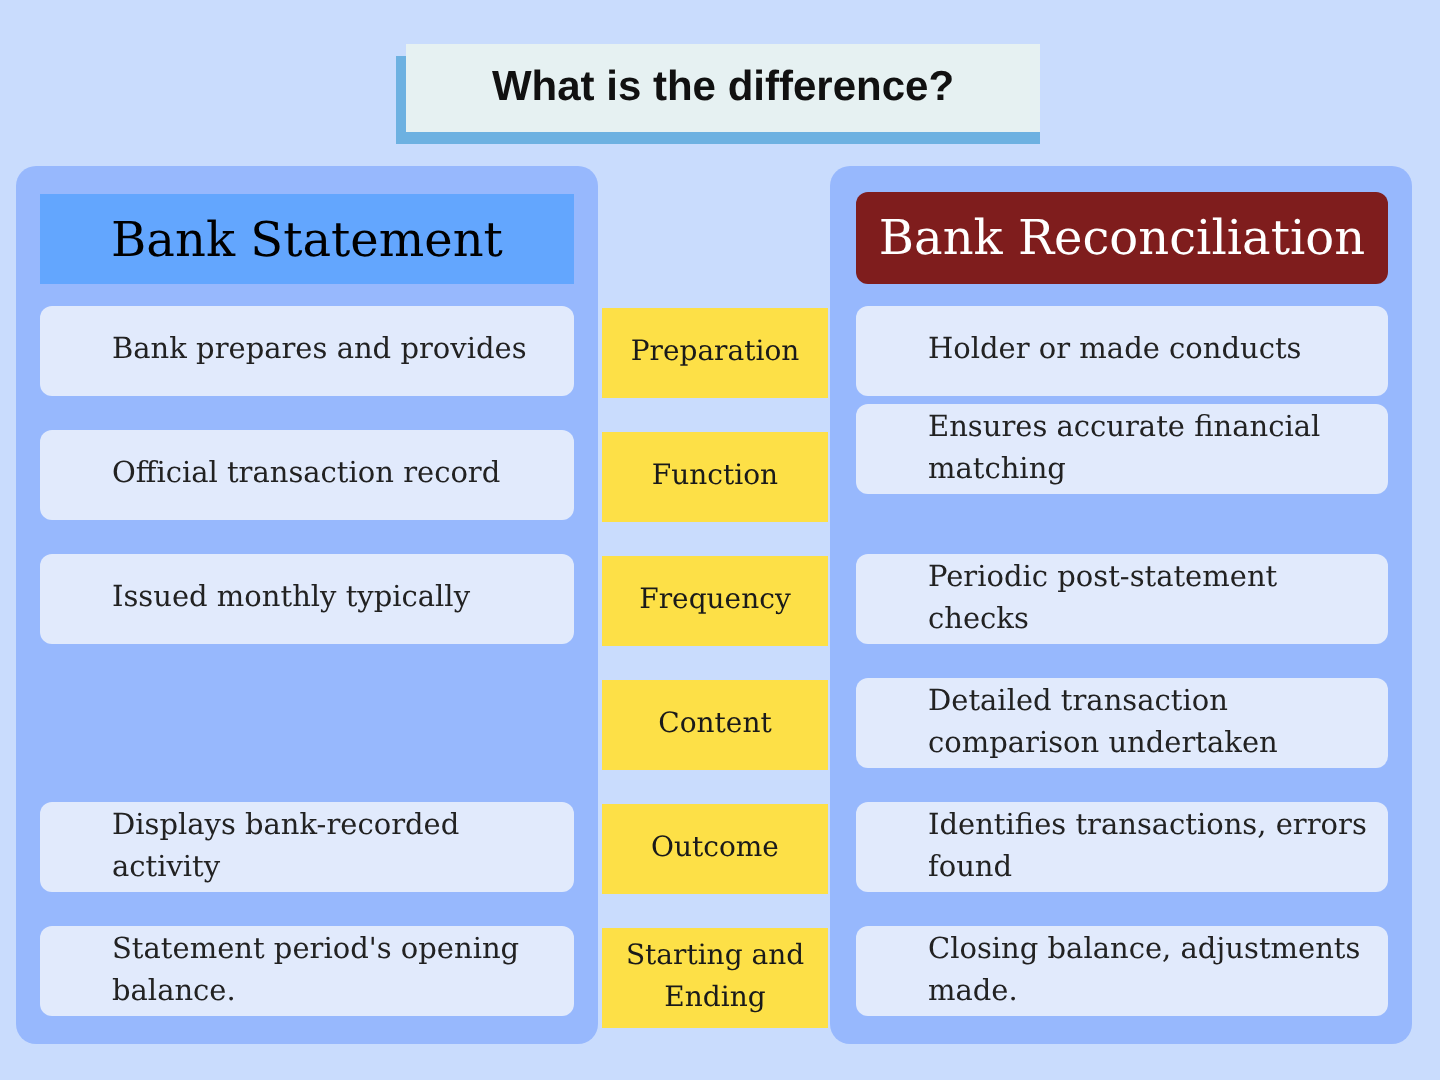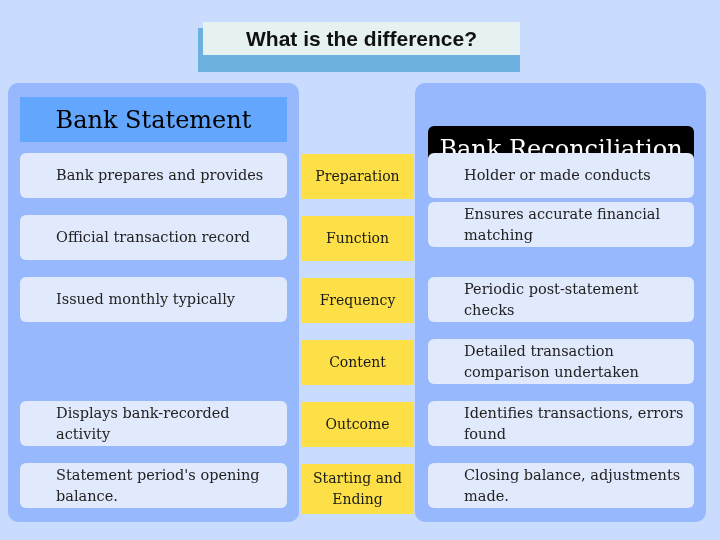--- a/index.html
+++ b/index.html
@@ -10,44 +10,43 @@
     font-family:"DejaVu Serif", serif;
   }
   .title-wrap {
     position:absolute; left:198px; top:22px; width:322px; height:50px;
   }
   .title-shadow {
     position:absolute; left:0; top:6px; width:322px; height:44px;
     background:#6db1e1;
   }
   .title-box {
-    position:absolute; left:5px; top:0; width:317px; height:33px;
+    position:absolute; left:5px; top:0; width:317px; height:44px;
     background:#e6f1f2;
     display:flex; align-items:center; justify-content:center;
     font-family:"Liberation Sans", sans-serif; font-weight:bold;
     font-size:21px; color:#111;
   }
   .panel {
     position:absolute; top:83px; width:291px; height:439px;
     background:#97b8fd; border-radius:10px;
   }
   .panel.left { left:8px; }
   .panel.right { left:415px; }
   .header-left {
     position:absolute; left:12px; top:14px; width:267px; height:45px;
     background:#63a6fe; color:#000000;
     display:flex; align-items:center; justify-content:center;
     font-size:24px;
   }
   .header-right {
     position:absolute; left:13px; top:13px; width:266px; height:46px;
-    background:#000000; color:#fff; border-radius:6px;
+    background:#7f1d1d; color:#fff; border-radius:6px;
     display:flex; align-items:center; justify-content:center;
     font-size:24px;
-    margin-top:30px;
   }
   .cell {
     position:absolute; width:267px; height:45px;
     background:#e1eafc; border-radius:6px;
     display:flex; align-items:center;
     box-sizing:border-box; padding-left:36px; padding-right:8px;
     font-size:14.5px; line-height:21px; color:#222;
   }
   .panel.left .cell { left:12px; }
   .panel.right .cell { left:13px; width:266px; }

